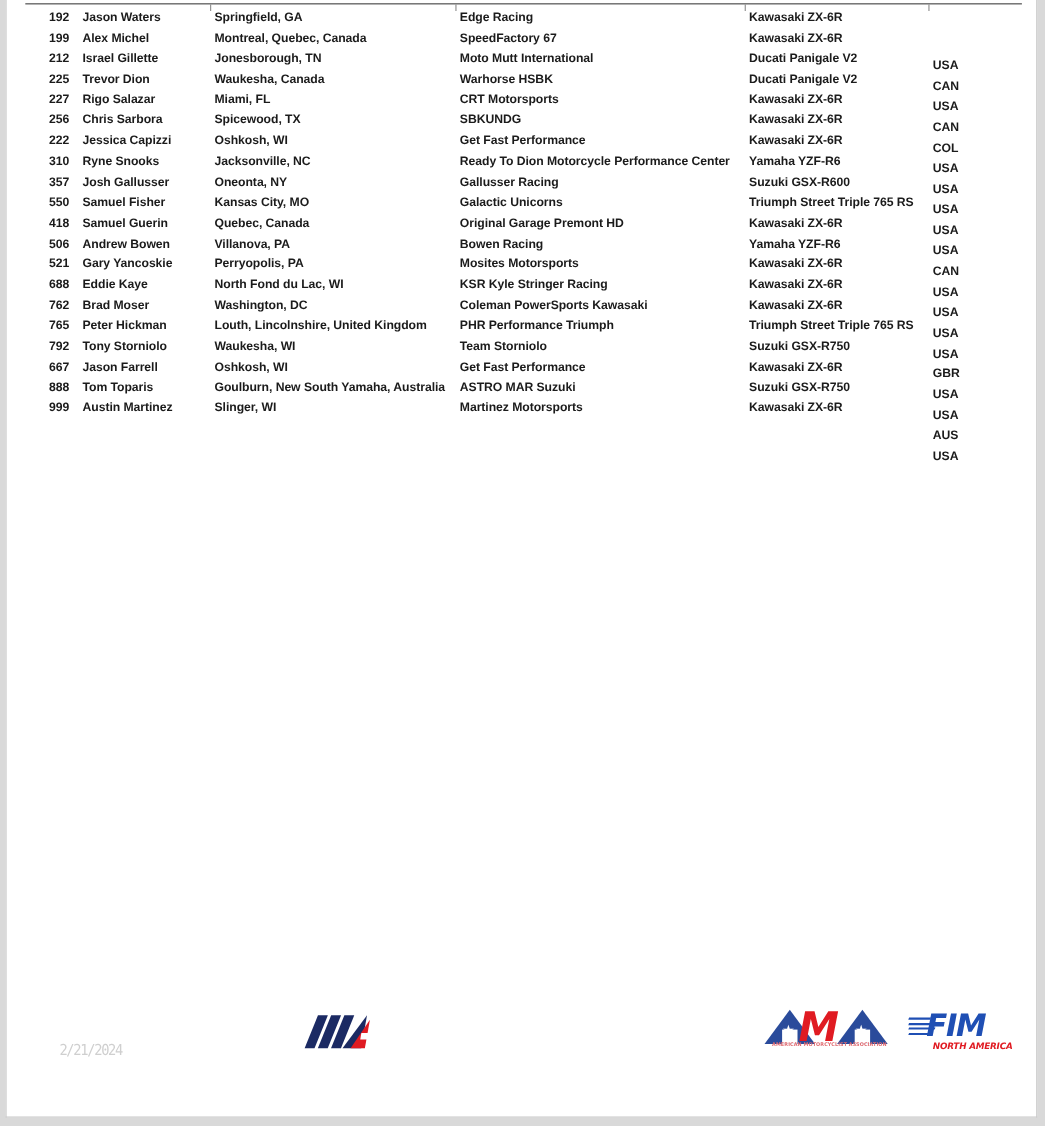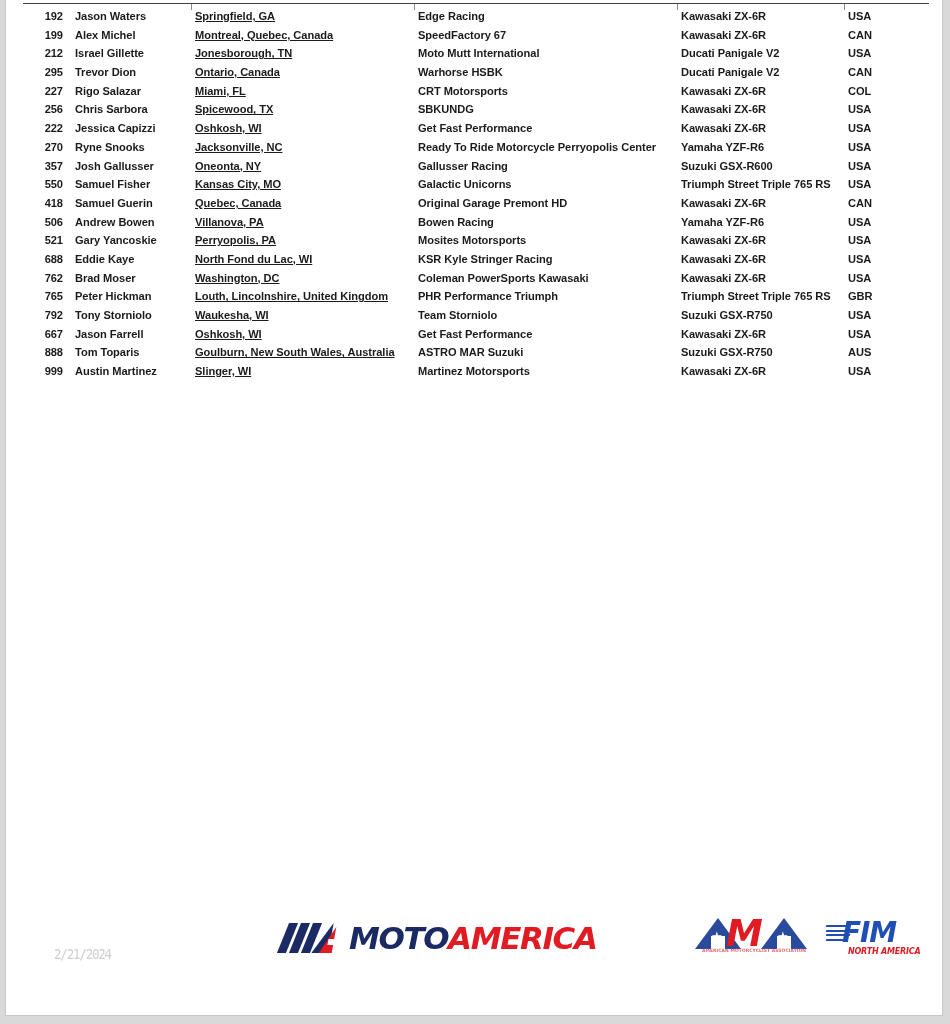--- a/index.html
+++ b/index.html
@@ -68,24 +68,24 @@
     top: 0;
     font-size: 11.1px;
     font-weight: bold;
     color: #1b1b1b;
     line-height: 18.7px;
     letter-spacing: -0.05px;
     white-space: nowrap;
   }
   .c-num     { left: 0px;   width: 40px; text-align: right; }
   .c-name    { left: 52px;  }
-  .c-home    { left: 172px; text-decoration: underline; }
+  .c-home    { left: 172px; }
   .c-team    { left: 395px; }
   .c-bike    { left: 658px; }
-  .c-country { left: 825px; }
+  .c-country { left: 825px; margin-top: 44px; }
 
   
   #footer {
     position: absolute;
     left: 0;
     bottom: 0;
     width: 938px;
     height: 110px;
   }
 
@@ -326,23 +326,23 @@
         </div>
         <div class="row">
           <div class="cell c-num">212</div>
           <div class="cell c-name">Israel Gillette</div>
           <div class="cell c-home">Jonesborough, TN</div>
           <div class="cell c-team">Moto Mutt International</div>
           <div class="cell c-bike">Ducati Panigale V2</div>
           <div class="cell c-country">USA</div>
         </div>
         <div class="row">
-          <div class="cell c-num">295</div>
+          <div class="cell c-num">225</div>
           <div class="cell c-name">Trevor Dion</div>
-          <div class="cell c-home">Ontario, Canada</div>
+          <div class="cell c-home">Waukesha, Canada</div>
           <div class="cell c-team">Warhorse HSBK</div>
           <div class="cell c-bike">Ducati Panigale V2</div>
           <div class="cell c-country">CAN</div>
         </div>
         <div class="row">
           <div class="cell c-num">227</div>
           <div class="cell c-name">Rigo Salazar</div>
           <div class="cell c-home">Miami, FL</div>
           <div class="cell c-team">CRT Motorsports</div>
           <div class="cell c-bike">Kawasaki ZX-6R</div>
@@ -358,24 +358,24 @@
         </div>
         <div class="row">
           <div class="cell c-num">222</div>
           <div class="cell c-name">Jessica Capizzi</div>
           <div class="cell c-home">Oshkosh, WI</div>
           <div class="cell c-team">Get Fast Performance</div>
           <div class="cell c-bike">Kawasaki ZX-6R</div>
           <div class="cell c-country">USA</div>
         </div>
         <div class="row">
-          <div class="cell c-num">270</div>
+          <div class="cell c-num">310</div>
           <div class="cell c-name">Ryne Snooks</div>
           <div class="cell c-home">Jacksonville, NC</div>
-          <div class="cell c-team">Ready To Ride Motorcycle Perryopolis Center</div>
+          <div class="cell c-team">Ready To Dion Motorcycle Performance Center</div>
           <div class="cell c-bike">Yamaha YZF-R6</div>
           <div class="cell c-country">USA</div>
         </div>
         <div class="row">
           <div class="cell c-num">357</div>
           <div class="cell c-name">Josh Gallusser</div>
           <div class="cell c-home">Oneonta, NY</div>
           <div class="cell c-team">Gallusser Racing</div>
           <div class="cell c-bike">Suzuki GSX-R600</div>
           <div class="cell c-country">USA</div>
@@ -448,21 +448,21 @@
           <div class="cell c-num">667</div>
           <div class="cell c-name">Jason Farrell</div>
           <div class="cell c-home">Oshkosh, WI</div>
           <div class="cell c-team">Get Fast Performance</div>
           <div class="cell c-bike">Kawasaki ZX-6R</div>
           <div class="cell c-country">USA</div>
         </div>
         <div class="row">
           <div class="cell c-num">888</div>
           <div class="cell c-name">Tom Toparis</div>
-          <div class="cell c-home">Goulburn, New South Wales, Australia</div>
+          <div class="cell c-home">Goulburn, New South Yamaha, Australia</div>
           <div class="cell c-team">ASTRO MAR Suzuki</div>
           <div class="cell c-bike">Suzuki GSX-R750</div>
           <div class="cell c-country">AUS</div>
         </div>
         <div class="row">
           <div class="cell c-num">999</div>
           <div class="cell c-name">Austin Martinez</div>
           <div class="cell c-home">Slinger, WI</div>
           <div class="cell c-team">Martinez Motorsports</div>
           <div class="cell c-bike">Kawasaki ZX-6R</div>
@@ -476,23 +476,20 @@
     <div id="doc-date">2/21/2024</div>
 
     <div id="motoamerica-logo">
       <div id="ma-mark">
         <div class="ma-stripe ma-s1"></div>
         <div class="ma-stripe ma-s2"></div>
         <div class="ma-stripe ma-s3"></div>
         <div id="ma-tri-outer"></div>
         <div id="ma-tri-red"></div>
         <div id="ma-tri-notch"></div>
-      </div>
-      <div id="ma-wordmark">
-        <span id="ma-moto">MOTO</span><span id="ma-america">AMERICA</span>
       </div>
     </div>
 
     <div id="ama-logo">
       <div id="ama-letters">
         <div class="ama-A" id="ama-A1"></div>
         <div class="ama-A-hole" id="ama-A1-hole"></div>
         <div class="ama-star" id="ama-star1">★</div>
         <div class="ama-A" id="ama-A2"></div>
         <div class="ama-A-hole" id="ama-A2-hole"></div>

